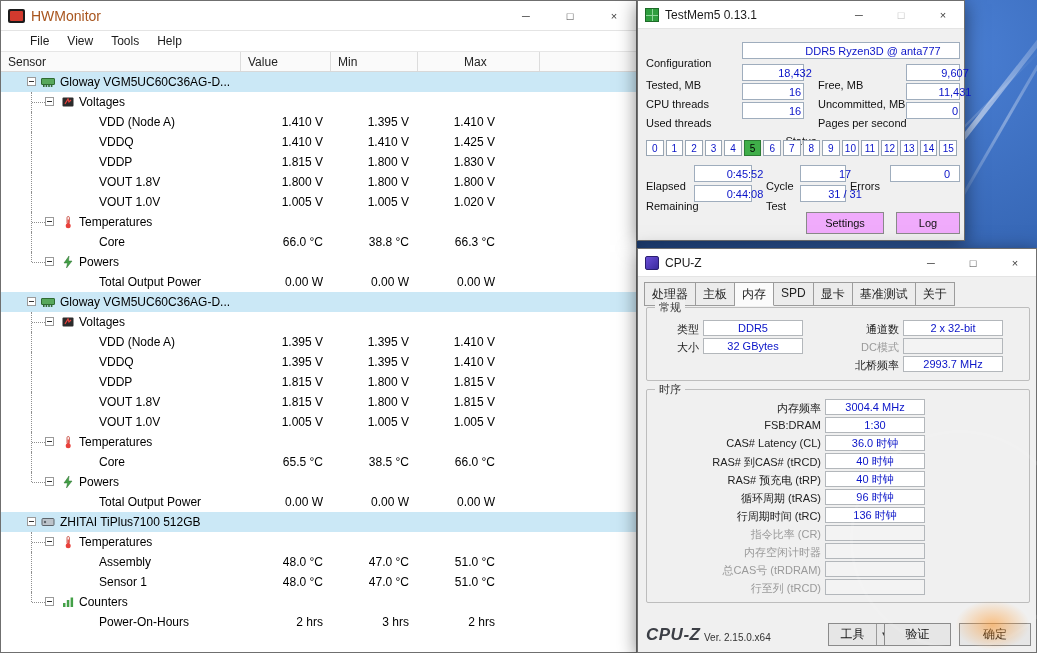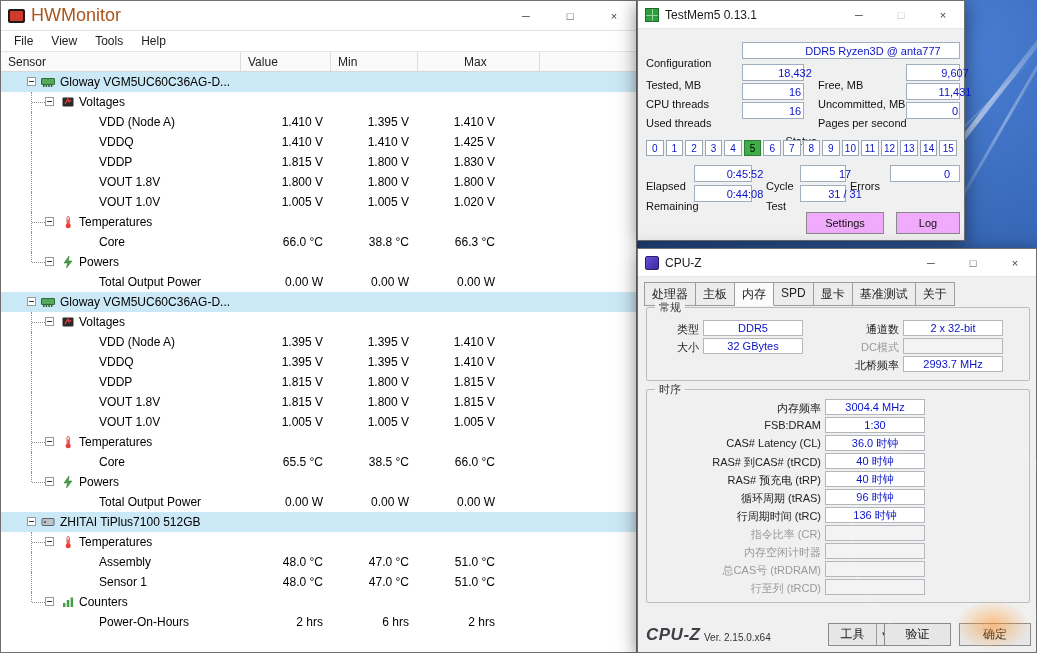--- a/index.html
+++ b/index.html
@@ -17,24 +17,24 @@
   .window { position:absolute; background:#f0f0f0; border:1px solid #6f6f6f; box-shadow:0 4px 18px rgba(0,0,0,.5); }
   .titlebar { position:relative; height:28px; background:#ffffff; display:flex; align-items:center; padding-left:7px; border-bottom:1px solid #e4e4e4; }
   .tb-title { font-size:12px; color:#1a1a1a; margin-left:6px; white-space:nowrap; }
   .tb-controls { position:absolute; right:0; top:0; height:100%; display:flex; }
   .tb-btn { width:44px; height:100%; display:flex; align-items:center; justify-content:center; font-size:11px; color:#404040; cursor:default; }
   .tb-btn.disabled { color:#b9b9b9; }
 
   
   #hwmonitor { left:0; top:0; width:637px; height:653px; background:#fff; }
   #hwmonitor .titlebar { height:30px; }
-  #hwm-title { color:#a8551e; font-size:18px; }
+  #hwm-title { color:#a8551e; font-size:14px; }
   .hwm-appicon { width:17px; height:14px; background:#1b1b1b; border-radius:2px; position:relative; }
   .hwm-appicon::after { content:''; position:absolute; left:2px; top:2px; right:2px; bottom:2px; background:#d23a2e; border-radius:1px; }
-  #hwm-menubar { height:21px; background:#fff; display:flex; align-items:center; padding-left:4px; border-bottom:1px solid #e6e6e6; }
+  #hwm-menubar { height:21px; background:#fff; display:flex; align-items:center; padding-left:20px; border-bottom:1px solid #e6e6e6; }
   .menu-item { font-size:12px; color:#1c1c1c; padding:2px 9px; }
   #hwm-colheader { height:20px; display:flex; background:#fafafa; border-bottom:1px solid #d8d8d8; font-size:12px; color:#222; }
   .colcell { border-right:1px solid #dcdcdc; padding:3px 0 0 7px; overflow:hidden; }
   .c0 { width:240px; } .c1 { width:90px; } .c2 { width:87px; } .c3 { width:83px;margin-left:39px; }
   .cfill { flex:1; border-right:none; }
   #hwm-rows { position:relative; background:#fff; }
   .trow { position:relative; height:20px; font-size:12px; color:#000; }
   .trow.device { background:#cbe8f6; }
   .expandbox { position:absolute; top:5px; width:9px; height:9px; border:1px solid #9a9a9a; background:#fff; }
   .expandbox::after { content:''; position:absolute; left:1px; right:1px; top:3px; height:1px; background:#333; }
@@ -371,21 +371,21 @@
               <rect x="2" y="8" width="2.5" height="4" fill="#43a047"></rect>
               <rect x="5.8" y="5" width="2.5" height="7" fill="#43a047"></rect>
               <rect x="9.6" y="2.5" width="2.5" height="9.5" fill="#43a047"></rect>
             </svg>
           </span>
           <span class="glabel">Counters</span>
         </div>
         <div class="trow leaf">
           <span class="lname">Power-On-Hours</span>
           <span class="cval cv">2 hrs</span>
-          <span class="cval cm">6 hrs</span>
+          <span class="cval cm">3 hrs</span>
           <span class="cval cx">2 hrs</span>
         </div>
       </div>
   </div>
 
   <div id="testmem5" class="window">
     <div class="titlebar">
       <span class="tm-appicon"></span>
       <span class="tb-title">TestMem5  0.13.1</span>
       <span class="tb-controls">

